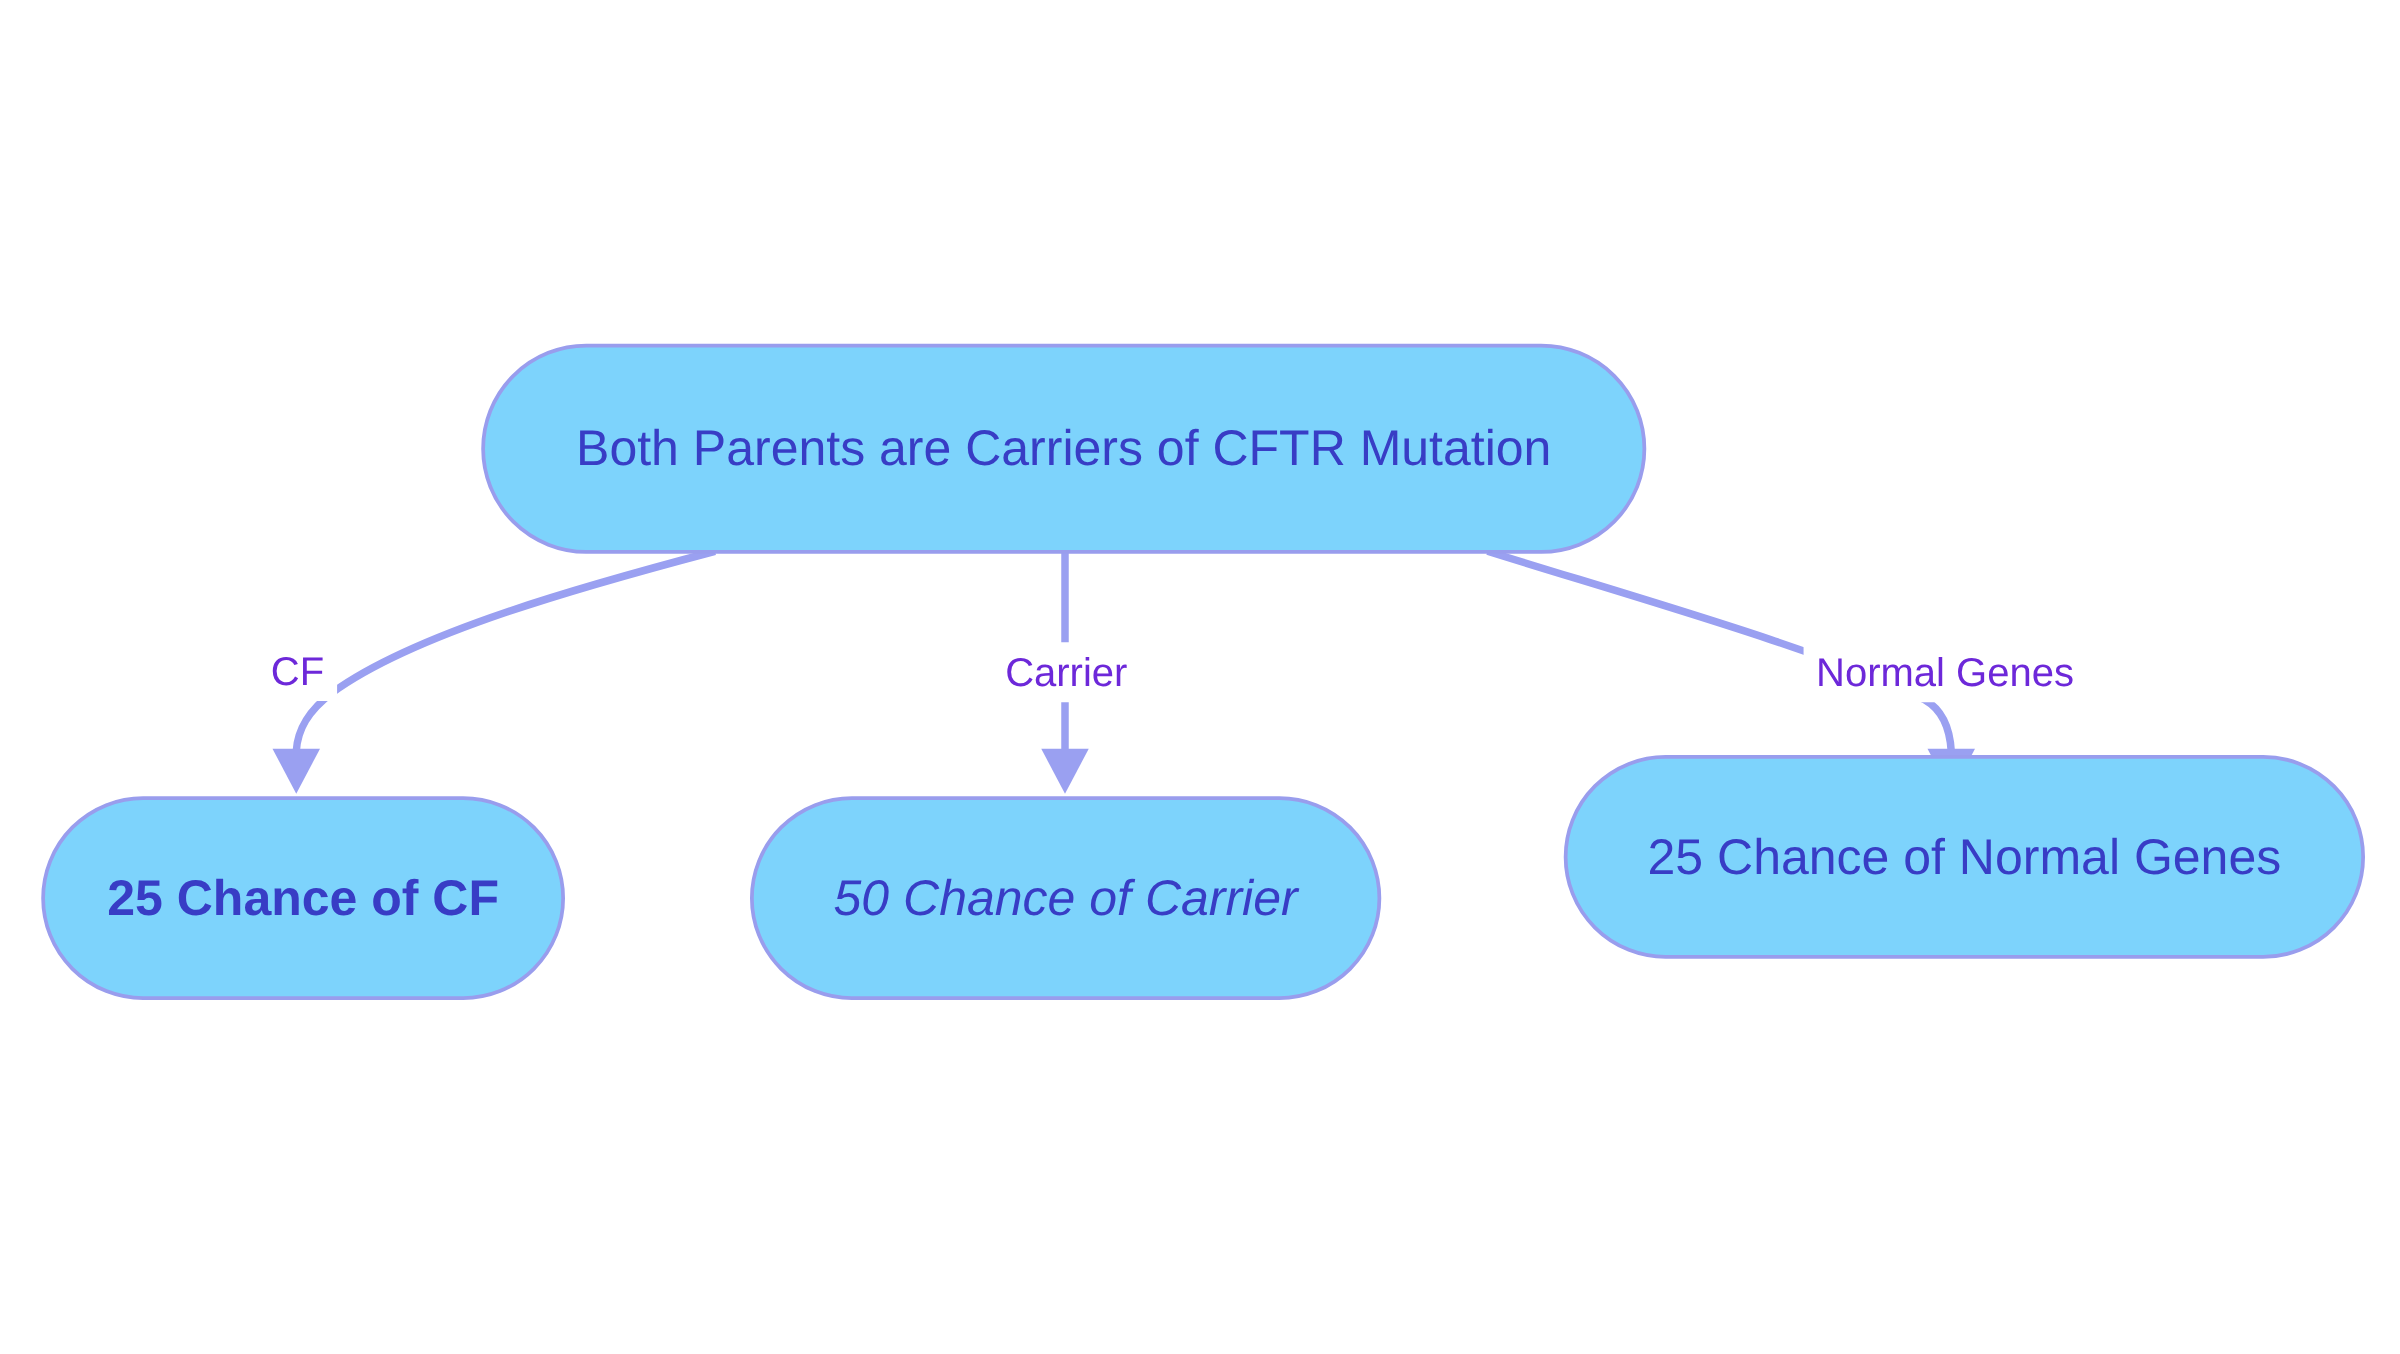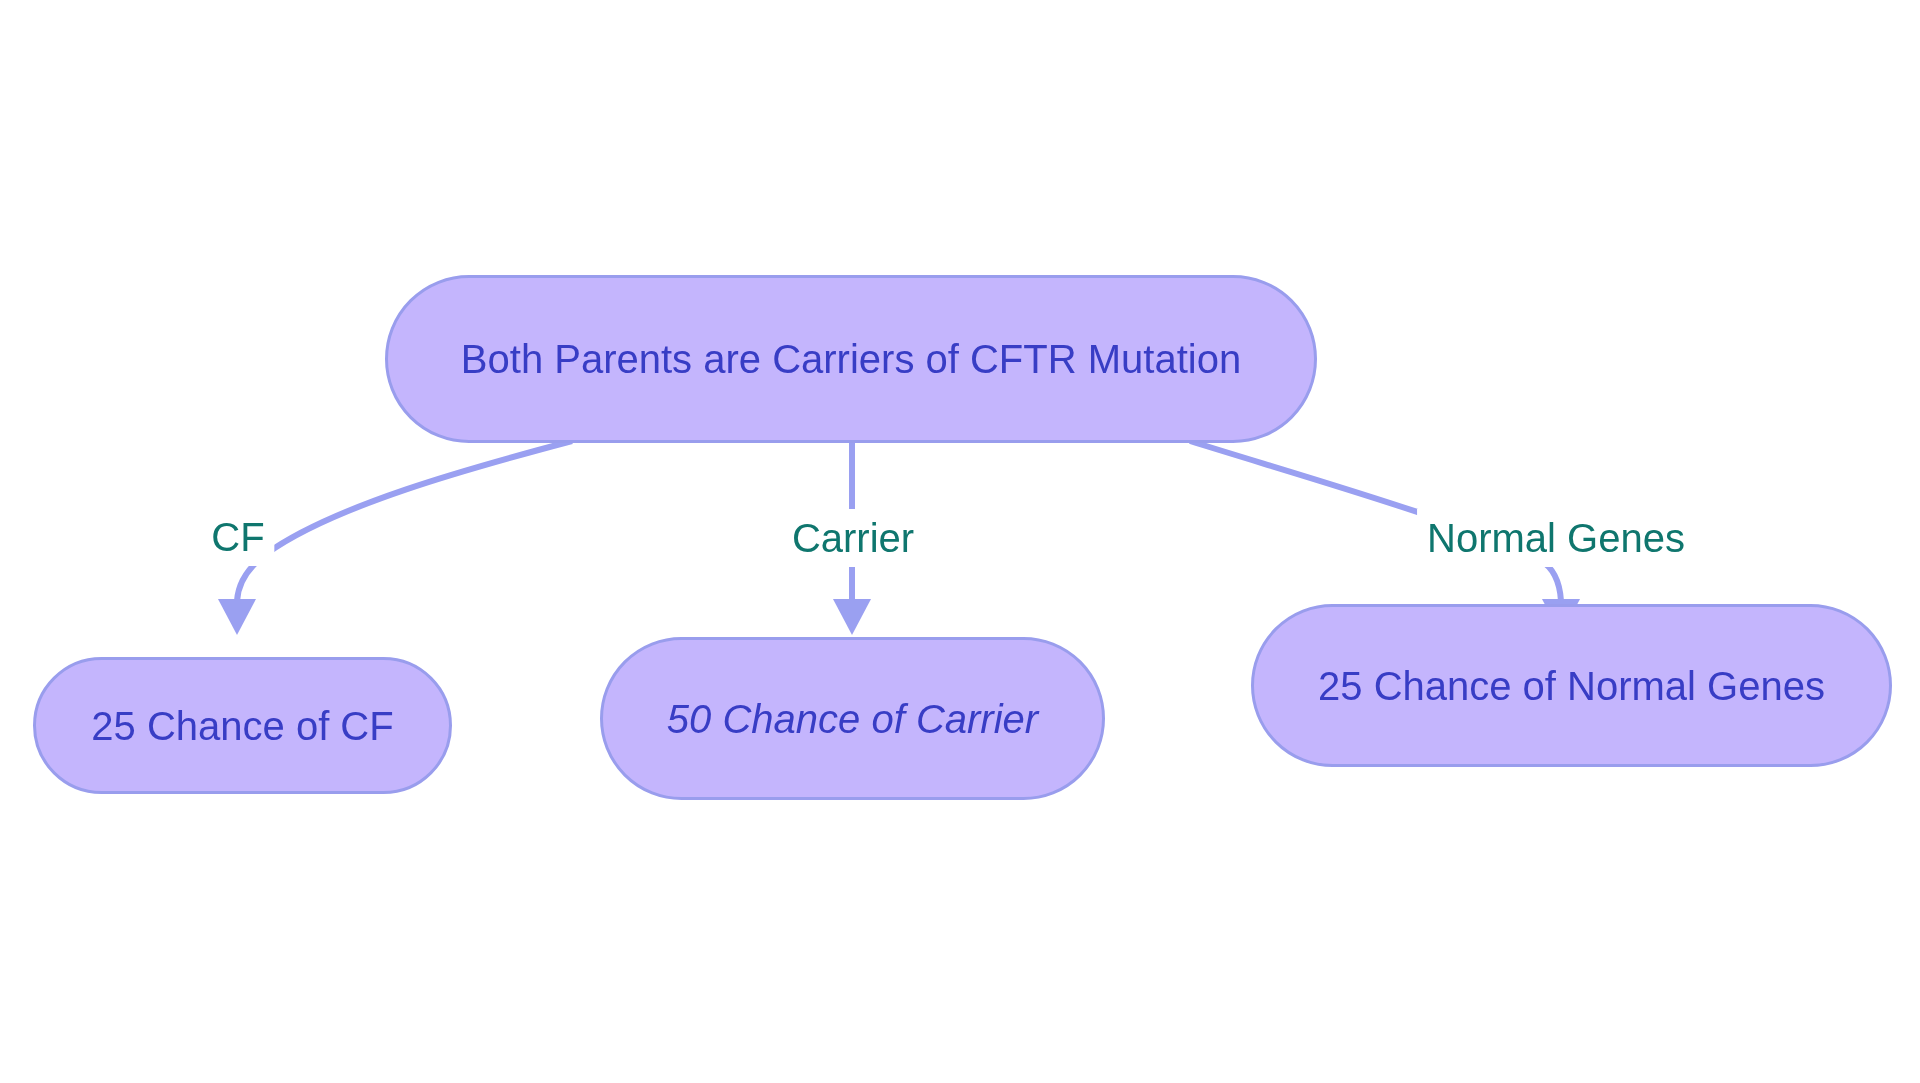--- a/index.html
+++ b/index.html
@@ -20,42 +20,43 @@
     left: 0;
     top: 0;
     width: 1920px;
     height: 1083px;
   }
   .node {
     position: absolute;
     display: flex;
     align-items: center;
     justify-content: center;
-    background: #c4b5fd;
+    background: #7dd3fc;
     border: 3px solid #999ded;
     box-sizing: border-box;
     color: #383dc5;
     font-size: 40px;
     line-height: 1.2;
     white-space: nowrap;
     text-align: center;
   }
   .node-root {
     left: 385px;
     top: 275px;
     width: 932px;
     height: 168px;
     border-radius: 84px;
   }
   .node-cf {
     left: 33px;
-    top: 657px;
+    top: 637px;
     width: 419px;
-    height: 137px;
+    height: 163px;
     border-radius: 82px;
+    font-weight: bold;
   }
   .node-carrier {
     left: 600px;
     top: 637px;
     width: 505px;
     height: 163px;
     border-radius: 82px;
     font-style: italic;
   }
   .node-normal {
@@ -63,22 +64,22 @@
     top: 604px;
     width: 641px;
     height: 163px;
     border-radius: 82px;
     justify-content: center;
   }
   .edge-label {
     position: absolute;
     transform: translate(-50%, -50%);
     background: #ffffff;
-    color: #0f766e;
-    font-size: 40px;
+    color: #6d28d9;
+    font-size: 32px;
     line-height: 1.2;
     padding: 5px 10px;
     white-space: nowrap;
   }
   .edge-label-cf     { left: 238px;  top: 537px; }
   .edge-label-carrier{ left: 853px;  top: 538px; text-align: center; }
   .edge-label-normal { left: 1556px; top: 538px; }
 </style>
 </head>
 <body>

